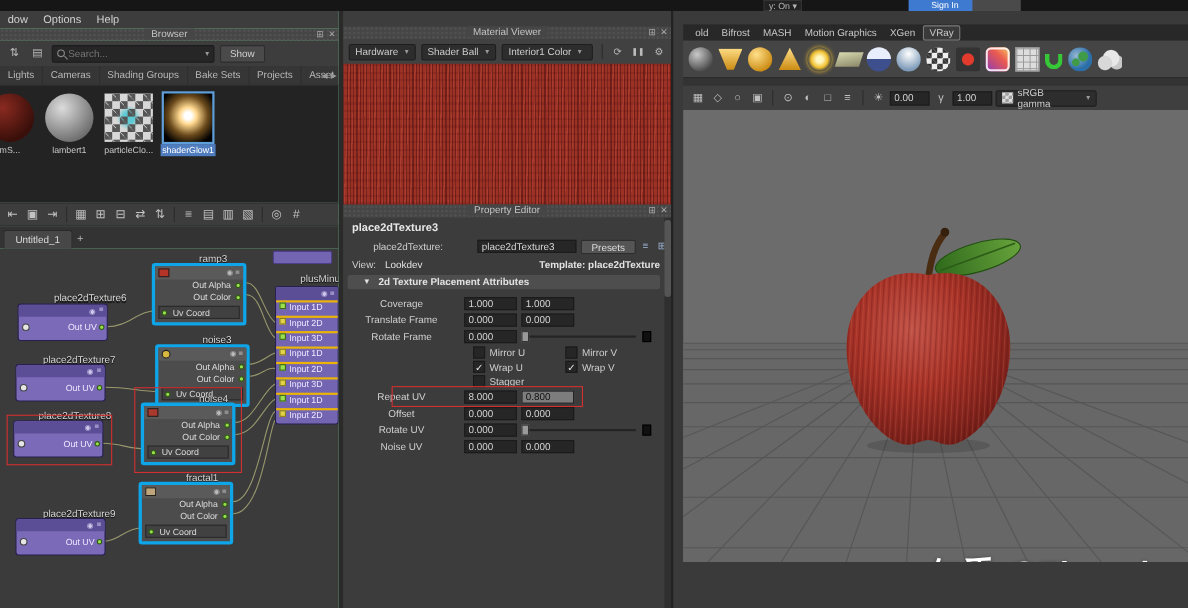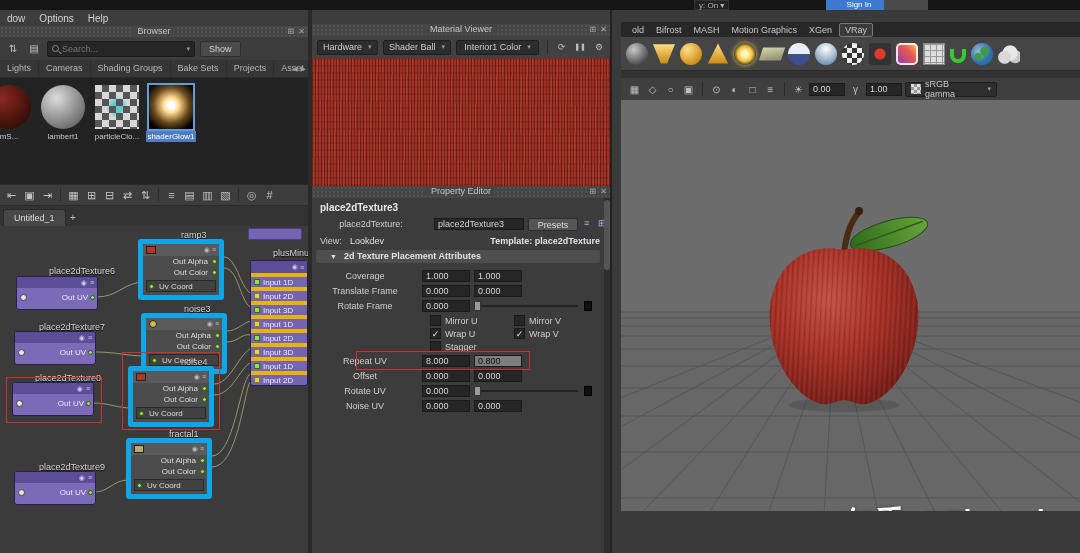--- a/index.html
+++ b/index.html
@@ -56,44 +56,44 @@
   #graph-canvas { left:0; top:216px; width:100%; height:327px; background:#3b3b3b; overflow:hidden; }
   #wires { position:absolute; left:0; top:0; }
   .nlabel { position:absolute; font-size:9px; color:#d8d8d8; text-shadow:0 1px 1px #000; white-space:nowrap;padding-left:23px; }
   .p2d { position:absolute; width:82px; height:34px; background:#7a6ab8; border:1px solid #27204e; border-radius:3px; }
   .p2d-head { height:11px; background:#5c4e96; border-radius:2px 2px 0 0; display:flex; justify-content:flex-end; align-items:center; gap:3px; padding:0 3px; font-size:7px; color:#cfc8ec; }
   .p2d-body { position:relative; height:21px; font-size:8px; color:#efeaff; }
   .inport { position:absolute; left:3px; top:6px; width:7px; height:7px; border-radius:50%; background:#e6e6e6; border:1px solid #444; }
   .p2d-out { position:absolute; right:9px; top:5px; }
   .outdot { position:absolute; right:2px; width:5px; height:5px; border-radius:50%; background:#9adf4f; border:1px solid #2f5c12; }
   .p2d-body .outdot { top:7px; }
-  .util { position:absolute; width:86px; background:#4c4c4c; border:5px solid #0ea5e9; border-radius:3px; }
+  .util { position:absolute; width:86px; background:#4c4c4c; border:3px solid #0ea5e9; border-radius:3px; }
   .util-head { height:12px; background:#5a5a5a; border-radius:2px 2px 0 0; display:flex; align-items:center; gap:2px; padding:0 3px; }
   .chip { width:10px; height:8px; border:1px solid #222; }
   .chip.round { width:8px; height:8px; border-radius:50%; }
   .uctrl { margin-left:auto; font-size:7px; color:#bbb; }
   .util-row { position:relative; height:11px; font-size:8px; color:#ddd; text-align:right; padding-right:11px; line-height:11px; }
   .util-row .outdot { top:3px; }
   .util-sub { position:relative; margin:2px 3px 3px 3px; height:12px; background:#414141; border:1px solid #2a2a2a; font-size:8px; color:#ddd; padding-left:12px; line-height:11px; }
   .indot { position:absolute; left:2px; top:3px; width:5px; height:5px; border-radius:50%; background:#9adf4f; border:1px solid #2f5c12; }
   #collapsed-node { position:absolute; left:248px; top:2px; width:54px; height:12px; background:#7465b3; border:1px solid #4d3f8a; border-radius:2px; }
   #plus-node { position:absolute; left:250px; top:34px; width:58px; background:#7465b3; border:1px solid #27204e; border-radius:3px; }
   #plus-head { height:12px; background:#5c4e96; display:flex; justify-content:flex-end; align-items:center; padding:0 3px; font-size:7px; color:#cfc8ec; }
-  .plus-row { height:14px; font-size:8px; color:#efeaff; display:flex; align-items:center; gap:3px; padding-left:3px; border-top:4px solid #eab308; }
+  .plus-row { height:14px; font-size:8px; color:#efeaff; display:flex; align-items:flex-start; gap:3px; padding-left:3px; border-top:2px solid #eab308; }
   .psq { width:6px; height:6px; background:#9adf4f; border:1px solid #3a6b17; }
   .plus-row:nth-child(odd) .psq { background:#e0d24a; border-color:#8a7d1c; }
   .anno { position:absolute; border:1px solid #d23030; }
 
   
   #divider1 { left:308px; top:10px; width:4px; height:543px; background:#2a2a2a; }
   #middle { left:312px; top:10px; width:298px; height:543px; background:#3b3b3b; overflow:hidden;padding-left:41px; }
   #mv-spacer { left:0; top:0; width:100%; height:14px; background:#3d3d3d; }
   #mv-title { left:0; top:14px; width:100%; height:12px; }
   #mv-toolbar { left:0; top:26px; width:100%; height:22px; background:#414141; display:flex; align-items:center; gap:5px; padding:0 5px; }
-  .dd { height:15px; background:#2d2d2d; border:1px solid #1e1e1e; border-radius:2px; display:flex; align-items:center; justify-content:center; padding:0 5px; font-size:9px; color:#ccc; }
+  .dd { height:15px; background:#2d2d2d; border:1px solid #1e1e1e; border-radius:2px; display:flex; align-items:center; justify-content:flex-start; padding:0 5px; font-size:9px; color:#ccc; }
   .dd .arrow { font-size:7px; color:#999; margin-left:6px; }
   .mvico { font-size:9px; color:#bbb; padding:0 2px; }
   #texture { left:0; top:48px; width:100%; height:128px; background-color:#9c3126;
      background-image:repeating-linear-gradient(90deg, rgba(58,10,8,.45) 0 1px, transparent 1px 3px),
                       repeating-linear-gradient(92deg, rgba(255,128,100,.14) 0 1px, transparent 1px 5px),
                       repeating-linear-gradient(0deg, rgba(90,15,10,.18) 0 2px, transparent 2px 7px); }
   #pe-title { left:0; top:176px; width:100%; height:12px; }
   #pe-content { left:0; top:188px; width:100%; height:355px; background:#3c3c3c; }
   #pe-nodename { position:absolute; left:8px; top:4px; font-size:10px; font-weight:bold; color:#e8e8e8; }
   .pe-row { position:absolute; left:0; width:100%; height:14px; }

